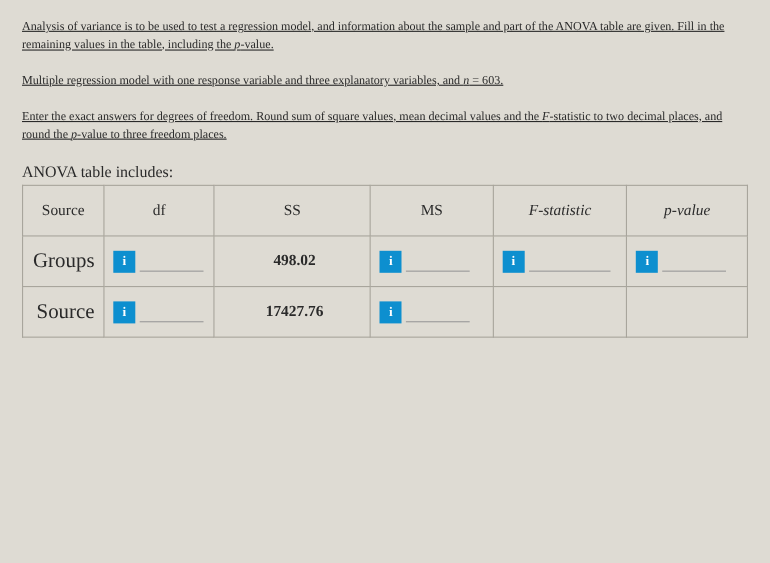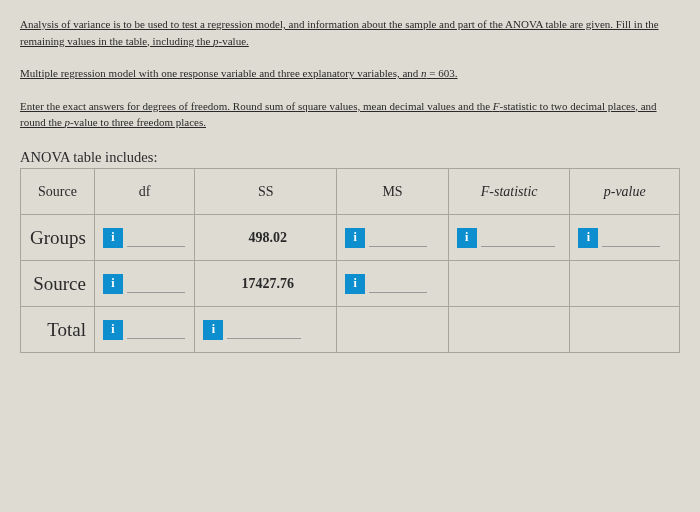--- a/index.html
+++ b/index.html
@@ -153,32 +153,14 @@
     <td>
       <div class="cellwrap">
         <span class="info">i</span>
         <input class="numfield" style="">
       </div>
     </td>
     <td></td>
     <td></td>
   </tr>
 
-  <tr>
-    <td class="rowlabel">Total</td>
-    <td>
-      <div class="cellwrap">
-        <span class="info">i</span>
-        <input class="numfield" style="">
-      </div>
-    </td>
-    <td>
-      <div class="cellwrap">
-        <span class="info">i</span>
-        <input class="numfield wide" style="">
-      </div>
-    </td>
-    <td></td>
-    <td></td>
-    <td></td>
-  </tr>
 </tbody>
   </table>
 
 </body></html>

